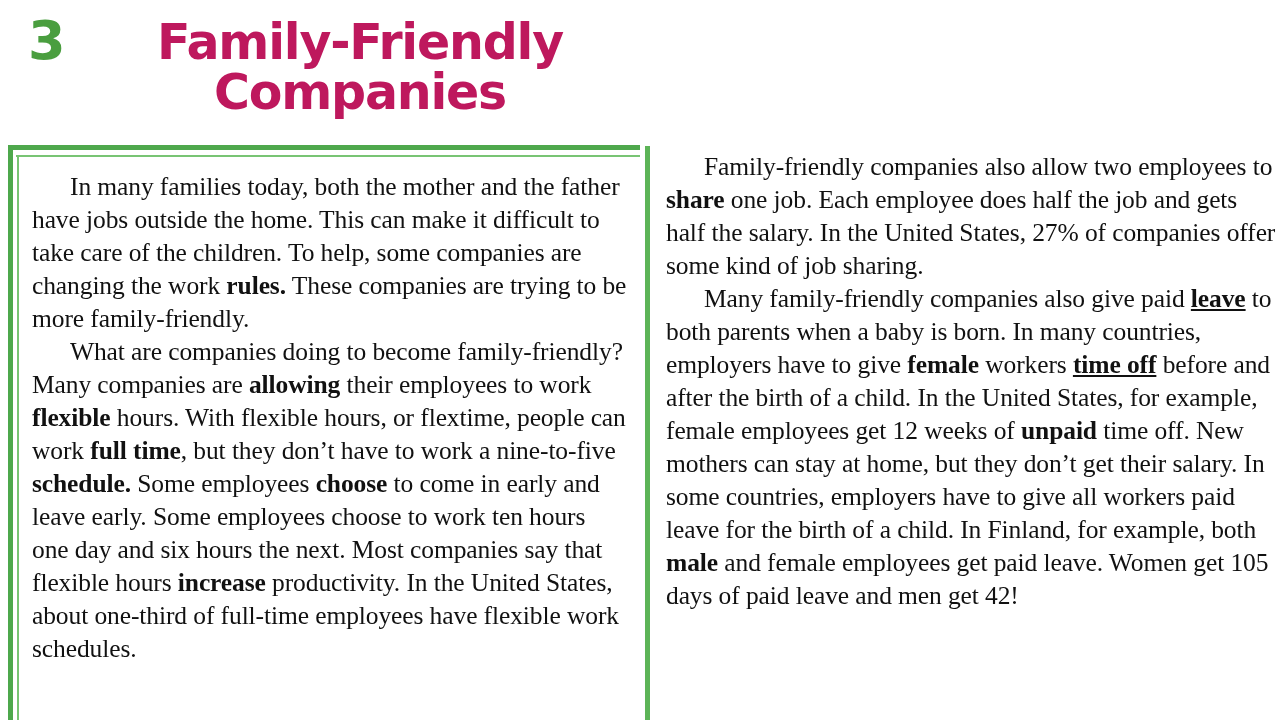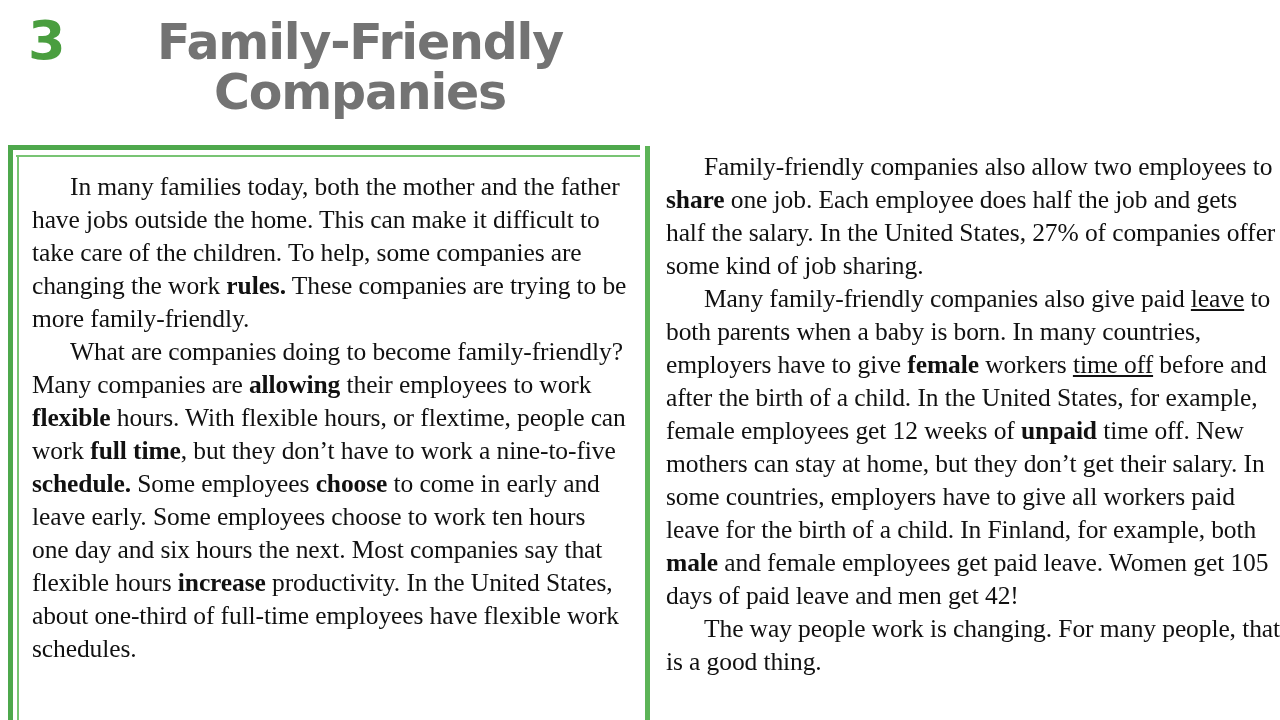--- a/index.html
+++ b/index.html
@@ -37,21 +37,21 @@
   #chapter-title {
     position: absolute;
     left: 120px;
     top: 18px;
     width: 480px;
     text-align: center;
     font-family: "DejaVu Sans", "Liberation Sans", sans-serif;
     font-weight: bold;
     font-size: 49px;
     line-height: 1.03;
-    color: #737373;
+    color: #be185d;
     letter-spacing: -1.2px;
     word-spacing: -1px;
   }
 
   
   #top-rule {
     position: absolute;
     left: 8px;
     top: 145px;
     width: 632px;
@@ -116,21 +116,21 @@
     overflow: hidden;
   }
   .para {
     margin: 0;
     text-indent: 38px;
   }
   .term-bold {
     font-weight: bold;
   }
   .term-bold-underline {
-    font-weight: normal;
+    font-weight: bold;
     text-decoration: underline;
     text-underline-offset: 2px;
   }
 </style>
 </head>
 <body>
 
 <div id="page-header">
   <div id="chapter-number">3</div>
   <div id="chapter-title">Family-Friendly Companies</div>
@@ -143,14 +143,13 @@
 <div id="column-divider"></div>
 
 <div id="left-column" class="text-column">
     <p class="para">In many families today, both the mother and the father have jobs outside the home. This can make it difficult to take care of the children. To help, some companies are changing the work <span class="term-bold">rules.</span> These companies are trying to be more family-friendly.</p>
     <p class="para">What are companies doing to become family-friendly? Many companies are <span class="term-bold">allowing</span> their employees to work <span class="term-bold">flexible</span> hours. With flexible hours, or flextime, people can work <span class="term-bold">full time</span>, but they don’t have to work a nine-to-five <span class="term-bold">schedule.</span> Some employees <span class="term-bold">choose</span> to come in early and leave early. Some employees choose to work ten hours one day and six hours the next. Most companies say that flexible hours <span class="term-bold">increase</span> productivity. In the United States, about one-third of full-time employees have flexible work schedules.</p>
   </div>
 
 <div id="right-column" class="text-column">
     <p class="para">Family-friendly companies also allow two employees to <span class="term-bold">share</span> one job. Each employee does half the job and gets half the salary. In the United States, 27% of companies offer some kind of job sharing.</p>
     <p class="para">Many family-friendly companies also give paid <span class="term-bold-underline">leave</span> to both parents when a baby is born. In many countries, employers have to give <span class="term-bold">female</span> workers <span class="term-bold-underline">time off</span> before and after the birth of a child. In the United States, for example, female employees get 12 weeks of <span class="term-bold">unpaid</span> time off. New mothers can stay at home, but they don’t get their salary. In some countries, employers have to give all workers paid leave for the birth of a child. In Finland, for example, both <span class="term-bold">male</span> and female employees get paid leave. Women get 105 days of paid leave and men get 42!</p>
-    <p class="para">The way people work is changing. For many people, that is a good thing.</p>
   </div>
 
 </body></html>

